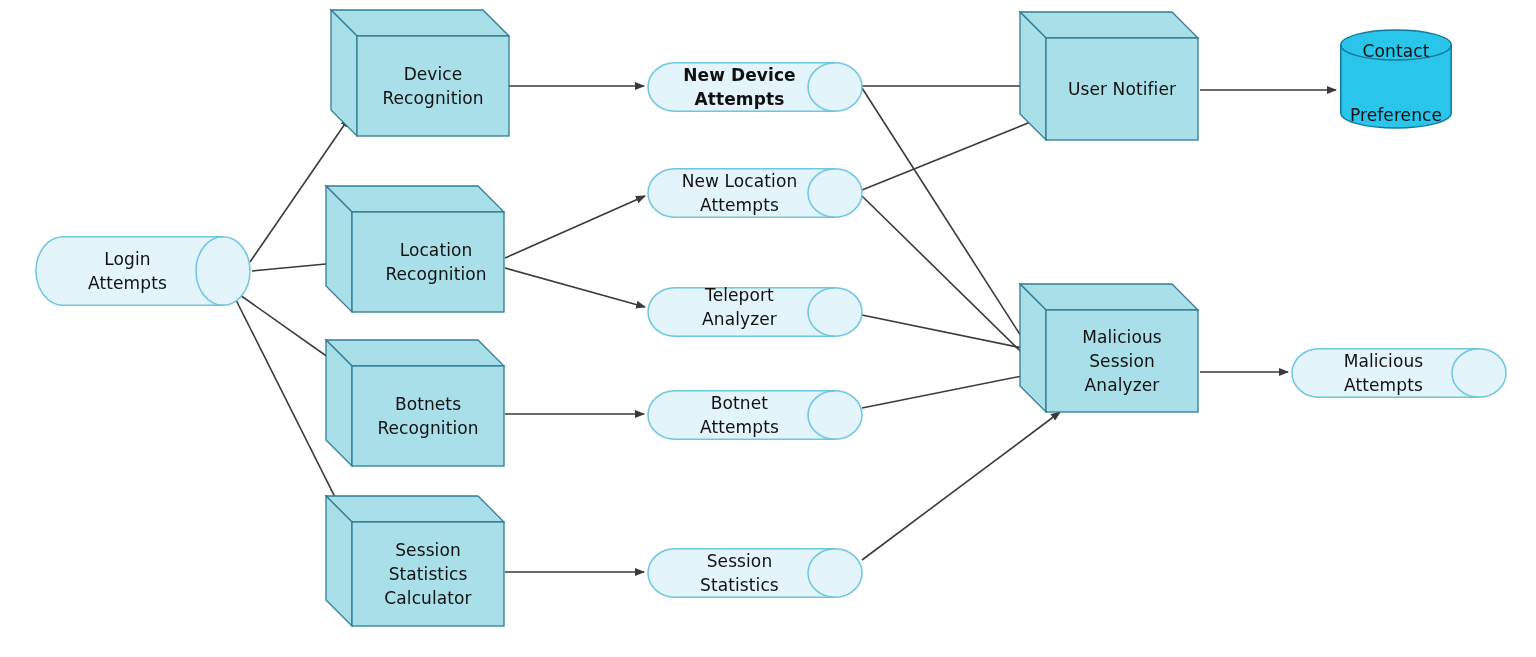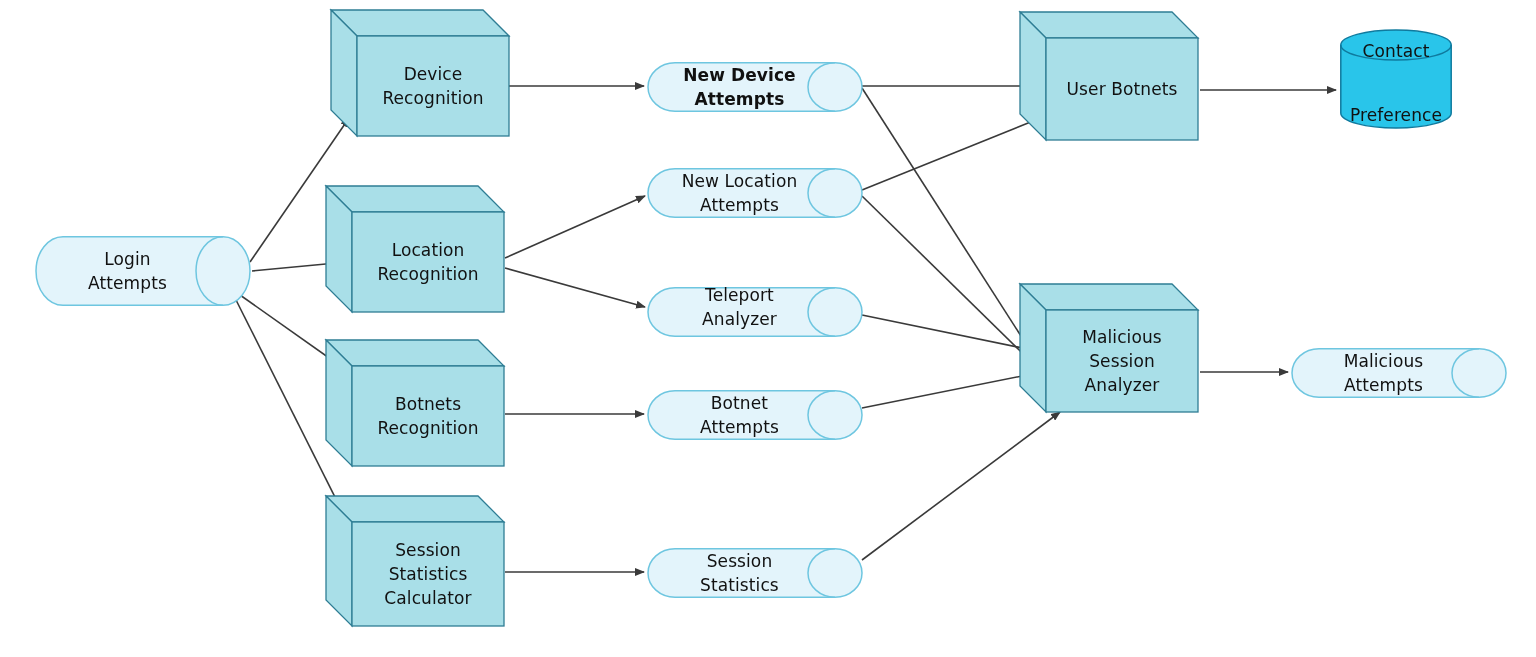--- a/index.html
+++ b/index.html
@@ -102,21 +102,21 @@
           <rect x="26" y="26" width="152" height="100" fill="#a9dfe8" stroke="#2e7d94" stroke-width="1.3"></rect>
         </svg>
         <div class="node-label" style="left: 26px; top: 26px; width: 152px; height: 100px;"><span class="label-line">Device</span><span class="label-line">Recognition</span></div>
       </div>
       <div class="node" style="left: 326px; top: 186px; width: 178px; height: 126px;">
         <svg width="178" height="126" viewBox="0 0 178 126" style="left: 0px; top: 0px;">
           <path d="M 0 0 L 152 0 L 178 26 L 26 26 Z" fill="#a9dfe8" stroke="#2e7d94" stroke-width="1.3"></path>
           <path d="M 0 0 L 26 26 L 26 126 L 0 100 Z" fill="#a9dfe8" stroke="#2e7d94" stroke-width="1.3"></path>
           <rect x="26" y="26" width="152" height="100" fill="#a9dfe8" stroke="#2e7d94" stroke-width="1.3"></rect>
         </svg>
-        <div class="node-label" style="left: 26px; top: 26px; width: 152px; height: 100px;"><span class="label-line">Location</span><span class="label-line">Recognition</span></div>
+        <div class="node-label" style="left: 26px; top: 26px; width: 152px; height: 100px; padding-left: 8px;"><span class="label-line">Location</span><span class="label-line">Recognition</span></div>
       </div>
       <div class="node" style="left: 326px; top: 340px; width: 178px; height: 126px;">
         <svg width="178" height="126" viewBox="0 0 178 126" style="left: 0px; top: 0px;">
           <path d="M 0 0 L 152 0 L 178 26 L 26 26 Z" fill="#a9dfe8" stroke="#2e7d94" stroke-width="1.3"></path>
           <path d="M 0 0 L 26 26 L 26 126 L 0 100 Z" fill="#a9dfe8" stroke="#2e7d94" stroke-width="1.3"></path>
           <rect x="26" y="26" width="152" height="100" fill="#a9dfe8" stroke="#2e7d94" stroke-width="1.3"></rect>
         </svg>
         <div class="node-label" style="left: 26px; top: 26px; width: 152px; height: 100px;"><span class="label-line">Botnets</span><span class="label-line">Recognition</span></div>
       </div>
       <div class="node" style="left: 326px; top: 496px; width: 178px; height: 130px;">
@@ -166,21 +166,21 @@
           <path d="M 187 0.8 A 27 24.2 0 0 0 187 49.2" fill="none" stroke="#6ec6e0" stroke-width="1.5"></path>
         </svg>
         <div class="node-label" style="left: 0px; top: 0px; width: 182.95px; height: 50px;"><span class="label-line">Session</span><span class="label-line">Statistics</span></div>
       </div>
       <div class="node" style="left: 1020px; top: 12px; width: 178px; height: 128px;">
         <svg width="178" height="128" viewBox="0 0 178 128" style="left: 0px; top: 0px;">
           <path d="M 0 0 L 152 0 L 178 26 L 26 26 Z" fill="#a9dfe8" stroke="#2e7d94" stroke-width="1.3"></path>
           <path d="M 0 0 L 26 26 L 26 128 L 0 102 Z" fill="#a9dfe8" stroke="#2e7d94" stroke-width="1.3"></path>
           <rect x="26" y="26" width="152" height="102" fill="#a9dfe8" stroke="#2e7d94" stroke-width="1.3"></rect>
         </svg>
-        <div class="node-label" style="left: 26px; top: 26px; width: 152px; height: 102px;"><span class="label-line">User Botnets</span></div>
+        <div class="node-label" style="left: 26px; top: 26px; width: 152px; height: 102px;"><span class="label-line">User Notifier</span></div>
       </div>
       <div class="node" style="left: 1020px; top: 284px; width: 178px; height: 128px;">
         <svg width="178" height="128" viewBox="0 0 178 128" style="left: 0px; top: 0px;">
           <path d="M 0 0 L 152 0 L 178 26 L 26 26 Z" fill="#a9dfe8" stroke="#2e7d94" stroke-width="1.3"></path>
           <path d="M 0 0 L 26 26 L 26 128 L 0 102 Z" fill="#a9dfe8" stroke="#2e7d94" stroke-width="1.3"></path>
           <rect x="26" y="26" width="152" height="102" fill="#a9dfe8" stroke="#2e7d94" stroke-width="1.3"></rect>
         </svg>
         <div class="node-label" style="left: 26px; top: 26px; width: 152px; height: 102px;"><span class="label-line">Malicious</span><span class="label-line">Session</span><span class="label-line">Analyzer</span></div>
       </div>
       <div class="node" style="left: 1340px; top: 30px; width: 112px; height: 98px;">

